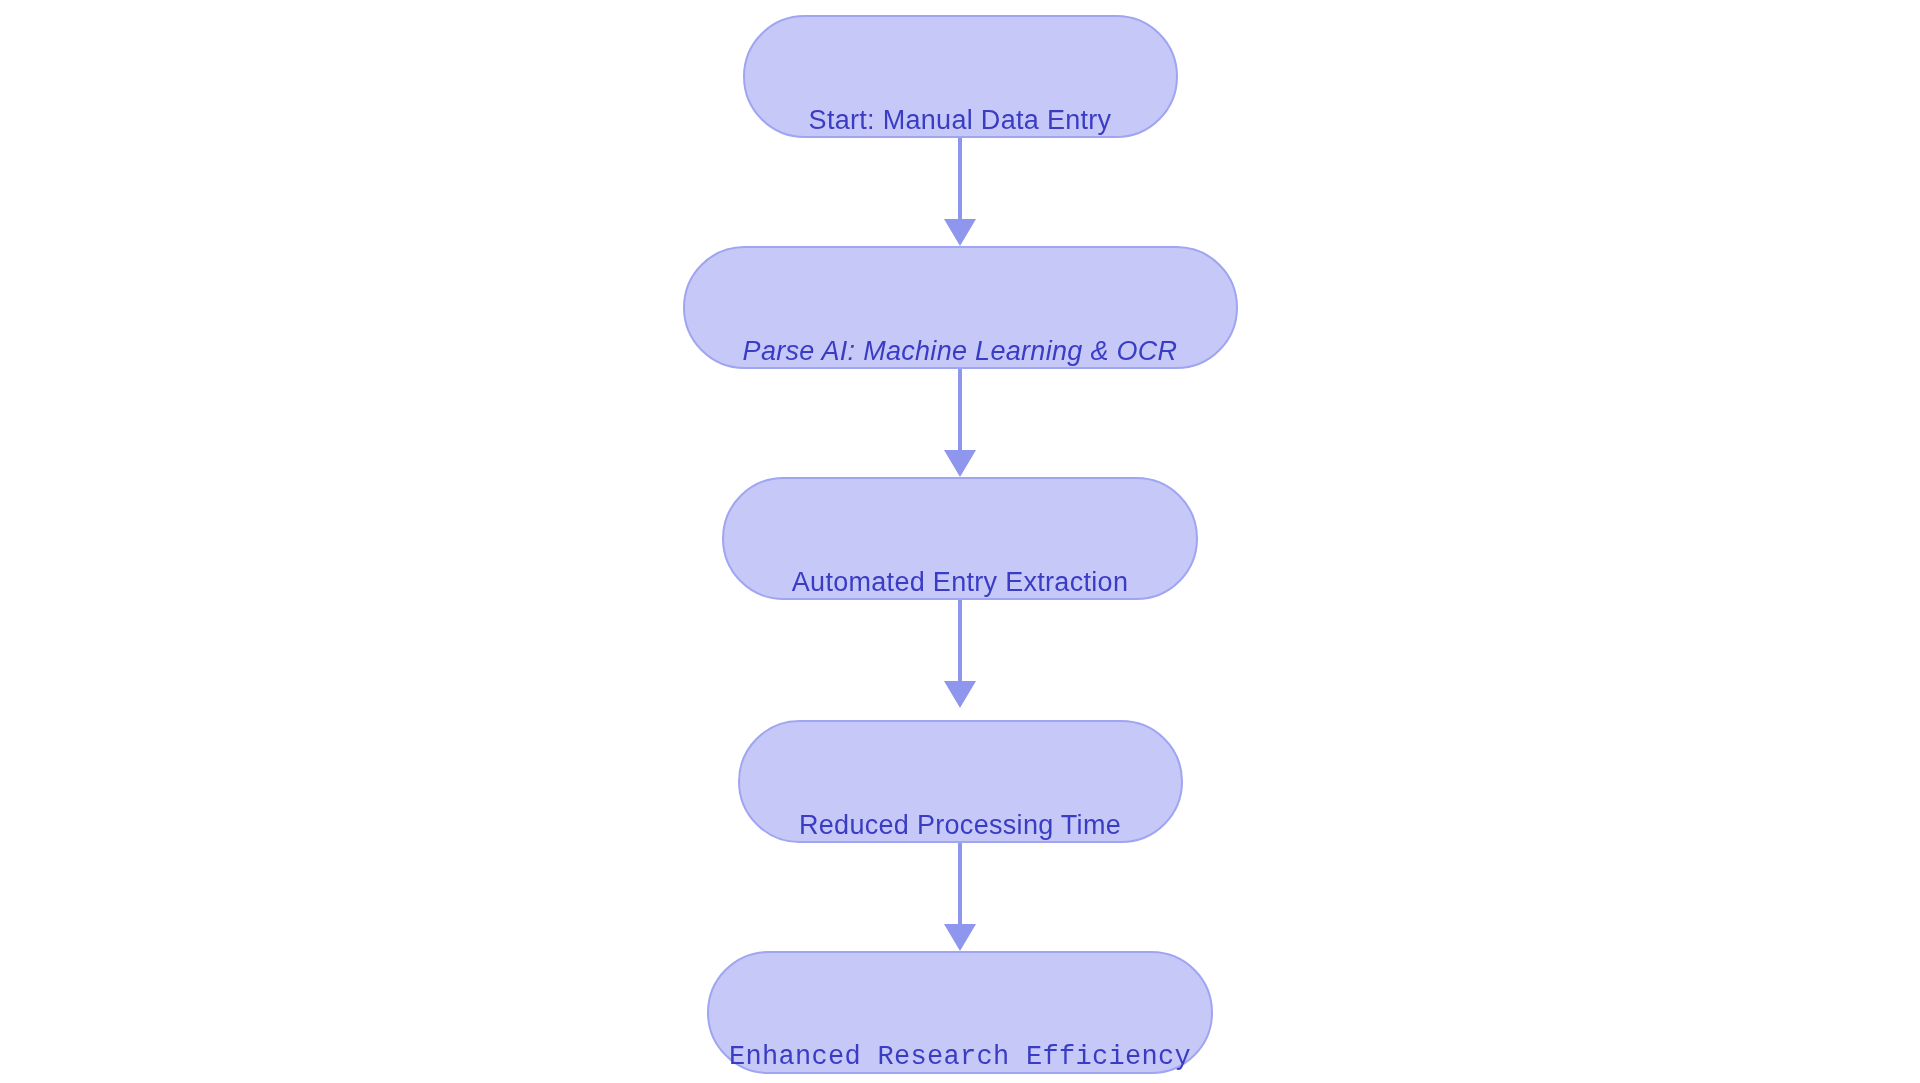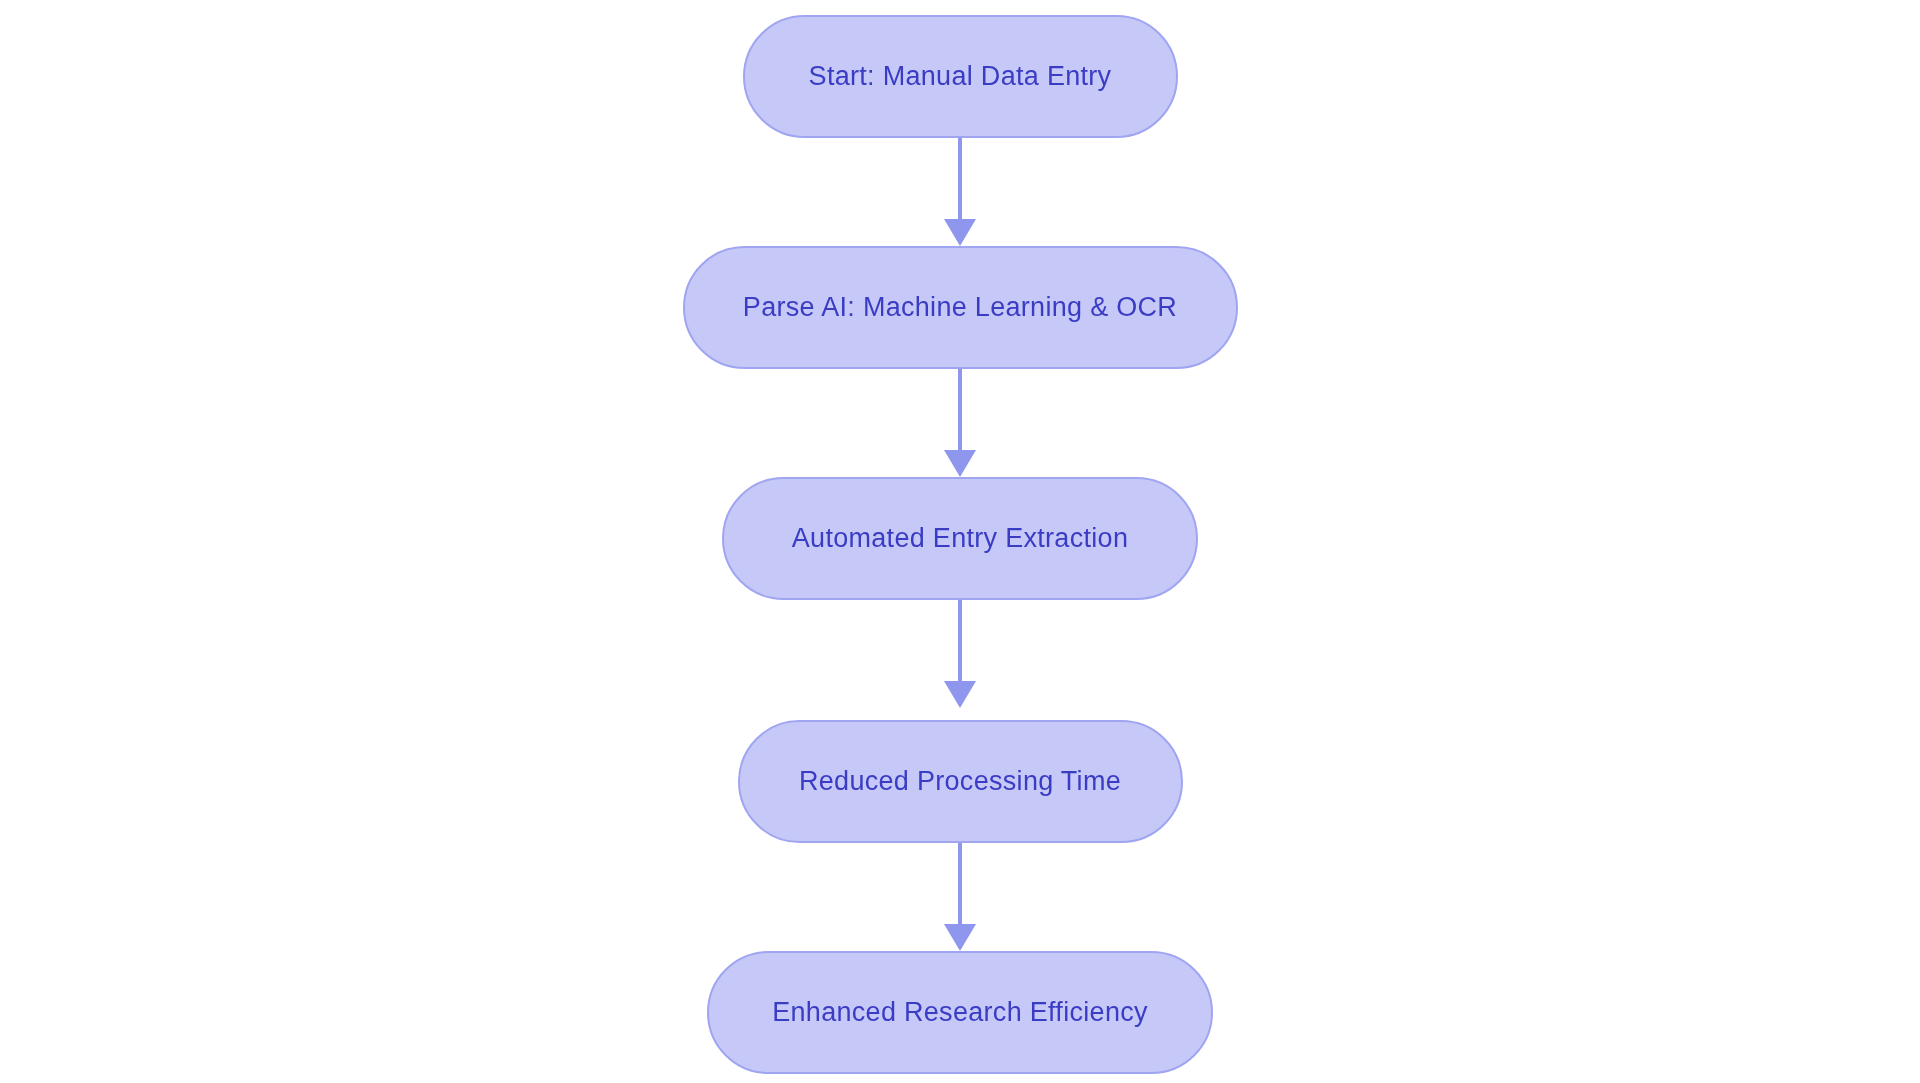--- a/index.html
+++ b/index.html
@@ -25,21 +25,21 @@
     align-items: center;
   }
   .node {
     box-sizing: border-box;
     height: 123px;
     border-radius: 62px;
     background: var(--node-fill, #c6c8f8);
     border: 2px solid var(--node-border, #9fa5f1);
     color: var(--node-text, #3a3dc3);
     display: flex;
-    align-items: center;
+    align-items: flex-end;
     justify-content: center;
     font-size: 27px;
     letter-spacing: 0.3px;
     white-space: nowrap;
   }
   .connector {
     height: 108px;
     display: flex;
     flex-direction: column;
     align-items: center;
@@ -63,38 +63,38 @@
 
 <div class="canvas" style="background: rgb(255, 255, 255);">
   <div class="flow" id="flow">
       <div class="node" style="width: 435px;">
         <span>Start: Manual Data Entry</span>
       </div>
       <div class="connector">
         <div class="stem"></div>
         <div class="head"></div>
       </div>
-      <div class="node" style="width: 555px;">
+      <div class="node" style="width: 555px; font-style: italic;">
         <span>Parse AI: Machine Learning &amp; OCR</span>
       </div>
       <div class="connector">
         <div class="stem"></div>
         <div class="head"></div>
       </div>
       <div class="node" style="width: 476px;">
         <span>Automated Entry Extraction</span>
       </div>
       <div class="connector">
         <div class="stem"></div>
         <div class="head"></div>
       </div>
       <div class="node" style="width: 445px; margin-top: 12px;">
         <span>Reduced Processing Time</span>
       </div>
       <div class="connector">
         <div class="stem"></div>
         <div class="head"></div>
       </div>
-      <div class="node" style="width: 506px;">
+      <div class="node" style="width: 506px; font-family: Liberation Mono, monospace;">
         <span>Enhanced Research Efficiency</span>
       </div>
     </div>
 </div>
 
 </body></html>

